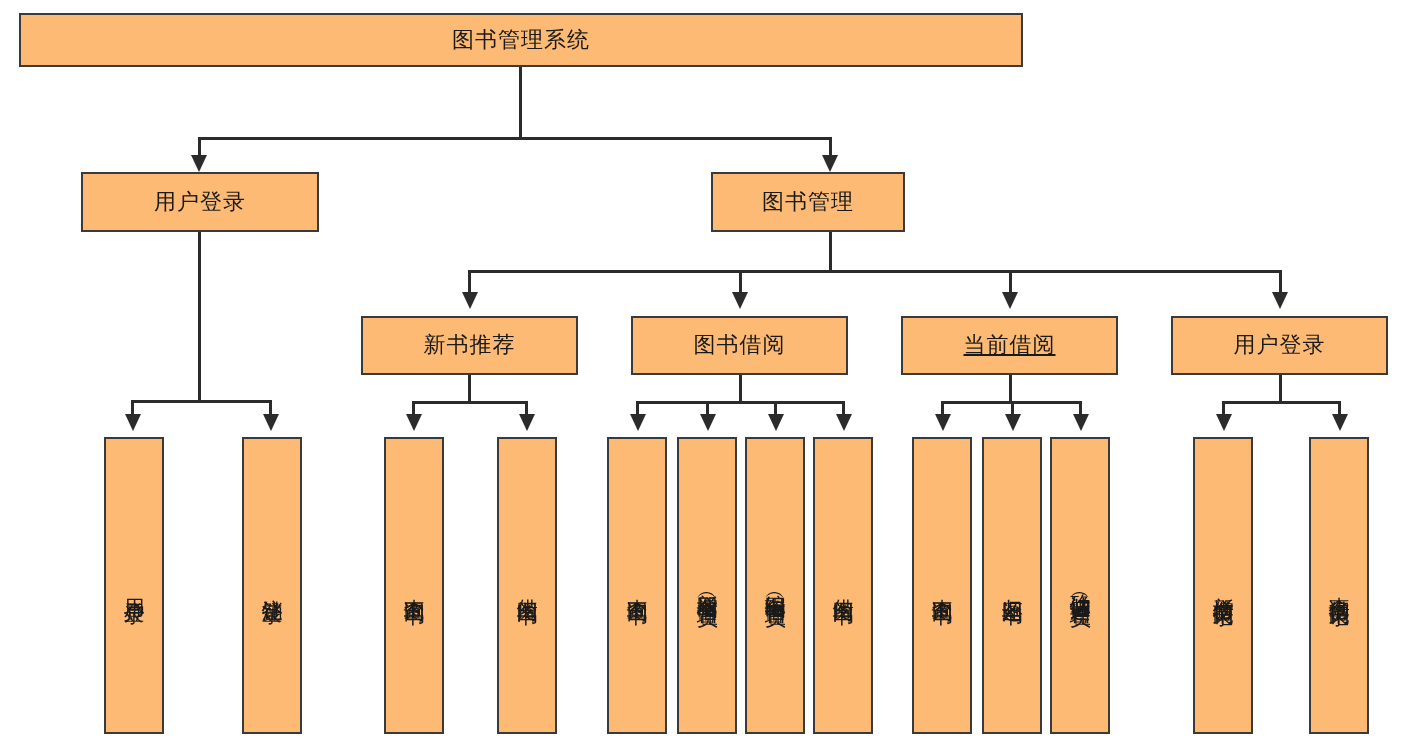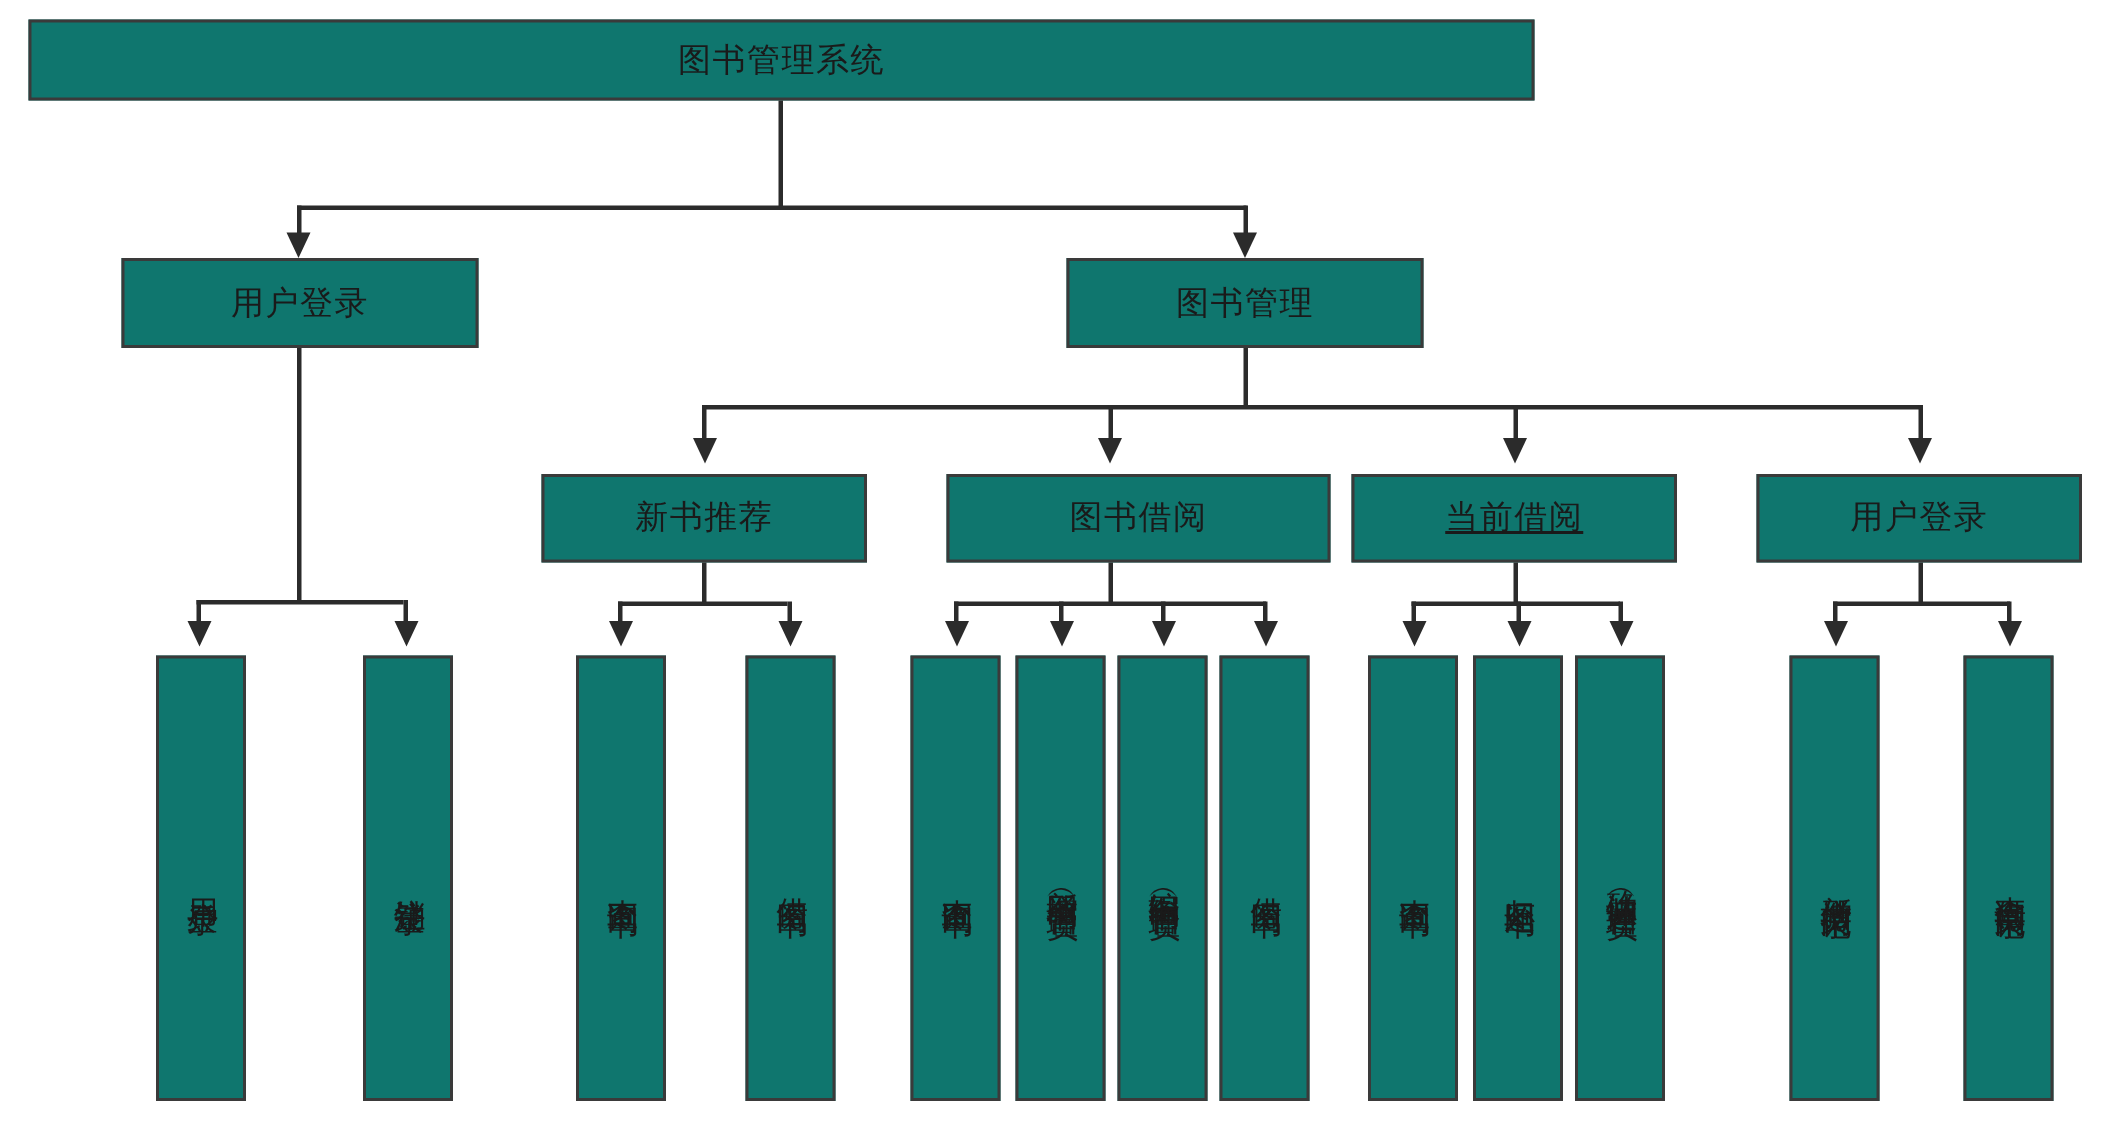--- a/index.html
+++ b/index.html
@@ -14,21 +14,21 @@
     position: relative;
     width: 1405px;
     height: 747px;
     background: #ffffff;
     overflow: hidden;
   }
   .node {
     position: absolute;
     box-sizing: border-box;
     border: 2.5px solid #3a3a3a;
-    background: #0f766e;
+    background: #fdba74;
     display: flex;
     align-items: center;
     justify-content: center;
     color: #1a1a1a;
   }
   .node.horiz {
     font-size: 22px;
     letter-spacing: 1px;
     line-height: 1.2;
   }
@@ -84,21 +84,21 @@
   <div class="conn h" style="left:198px; top:137px; width:633px;"></div>
 
   <div class="conn v" style="left:198px; top:137px; height:24px;"></div>
   <div class="arrow" style="left:191px; top:155px;"></div>
   <div class="conn v" style="left:829px; top:137px; height:24px;"></div>
   <div class="arrow" style="left:822px; top:155px;"></div>
 
   <div class="node horiz" style="left:81px; top:172px; width:238px; height:60px;">
     <span>用户登录</span>
   </div>
-  <div class="node horiz" style="left:711px; top:172px; width:238px; height:60px;">
+  <div class="node horiz" style="left:711px; top:172px; width:194px; height:60px;">
     <span>图书管理</span>
   </div>
 
   <div class="conn v" style="left:198px; top:232px; height:170px;"></div>
   <div class="conn h" style="left:131px; top:400px; width:138px;"></div>
   <div class="conn v" style="left:131px; top:400px; height:18px;"></div>
   <div class="arrow" style="left:125px; top:414px;"></div>
   <div class="conn v" style="left:269px; top:400px; height:18px;"></div>
   <div class="arrow" style="left:263px; top:414px;"></div>
 
@@ -109,21 +109,21 @@
   <div class="conn v" style="left:739px; top:270px; height:26px;"></div>
   <div class="arrow" style="left:732px; top:292px;"></div>
   <div class="conn v" style="left:1009px; top:270px; height:26px;"></div>
   <div class="arrow" style="left:1002px; top:292px;"></div>
   <div class="conn v" style="left:1279px; top:270px; height:26px;"></div>
   <div class="arrow" style="left:1272px; top:292px;"></div>
 
   <div class="node horiz" style="left:361px; top:316px; width:217px; height:59px;">
     <span>新书推荐</span>
   </div>
-  <div class="node horiz" style="left:631px; top:316px; width:256px; height:59px;">
+  <div class="node horiz" style="left:631px; top:316px; width:217px; height:59px;">
     <span>图书借阅</span>
   </div>
   <div class="node horiz" style="left:901px; top:316px; width:217px; height:59px;text-decoration:underline;">
     <span>当前借阅</span>
   </div>
   <div class="node horiz" style="left:1171px; top:316px; width:217px; height:59px;">
     <span>用户登录</span>
   </div>
 
   <div class="conn v" style="left:468px; top:375px; height:28px;"></div>

